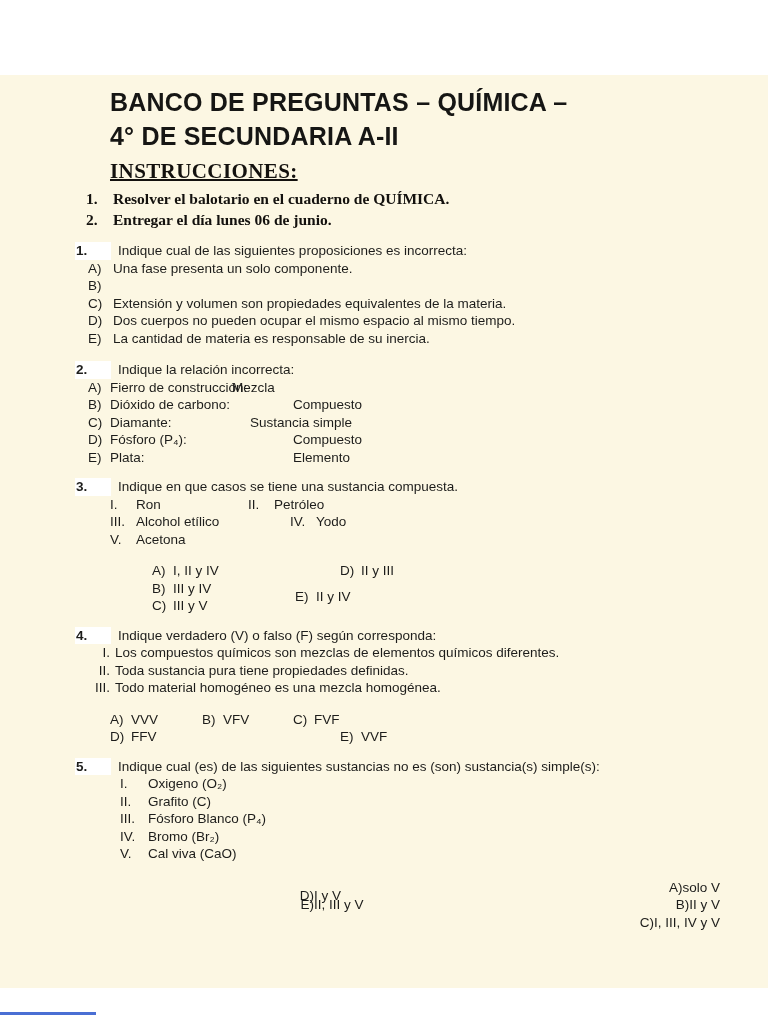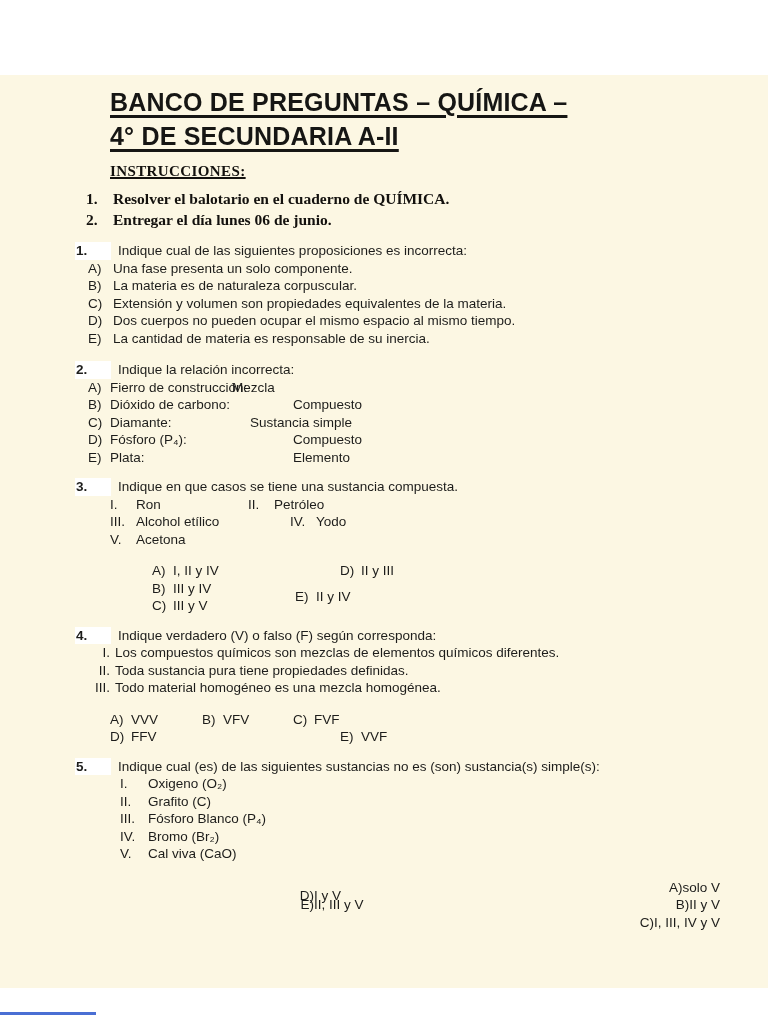--- a/index.html
+++ b/index.html
@@ -13,26 +13,26 @@
     position:absolute; top:75px; left:0; width:768px; height:913px;
     background:#fcf7e3;
   }
   .content { padding:10px 48px 0 75px; }
 
   .title {
     margin:0 0 6px 35px;
     font-weight:bold; font-size:25px; line-height:34px;
     color:#161614; letter-spacing:0.2px;
   }
-  .title .u { text-decoration:underline; text-decoration-thickness:3px; text-underline-offset:4px; }
+  .title .u { text-decoration-thickness:3px; text-underline-offset:4px; }
 
   .ih {
     margin:0 0 5px 35px;
     font-family:"Liberation Serif","DejaVu Serif",serif;
-    font-size:15px; line-height:24px; font-weight:bold;
+    font-size:21px; line-height:24px; font-weight:bold;
     letter-spacing:0.4px; color:#13110e;
     text-decoration:underline; text-decoration-thickness:2px;
   }
   .ins-row {
     display:flex; margin-left:11px;
     font-family:"Liberation Serif","DejaVu Serif",serif;
     font-weight:bold; font-size:15.5px; line-height:21px; color:#13110e;
   }
   .ins-num { width:20px; flex:none; }
   .ins-text { margin-left:7px; }
@@ -101,21 +101,20 @@
       <div class="q-head">
         <span class="qnum">1.</span>
         <span class="stem">Indique cual de las siguientes proposiciones es incorrecta:</span>
       </div>
       <div class="optrow">
         <span class="ol">A)</span>
         <span>Una fase presenta un solo componente.</span>
       </div>
       <div class="optrow">
         <span class="ol">B)</span>
-        <span>La materia es de naturaleza corpuscular.</span>
       </div>
       <div class="optrow">
         <span class="ol">C)</span>
         <span>Extensión y volumen son propiedades equivalentes de la materia.</span>
       </div>
       <div class="optrow">
         <span class="ol">D)</span>
         <span>Dos cuerpos no pueden ocupar el mismo espacio al mismo tiempo.</span>
       </div>
       <div class="optrow">

